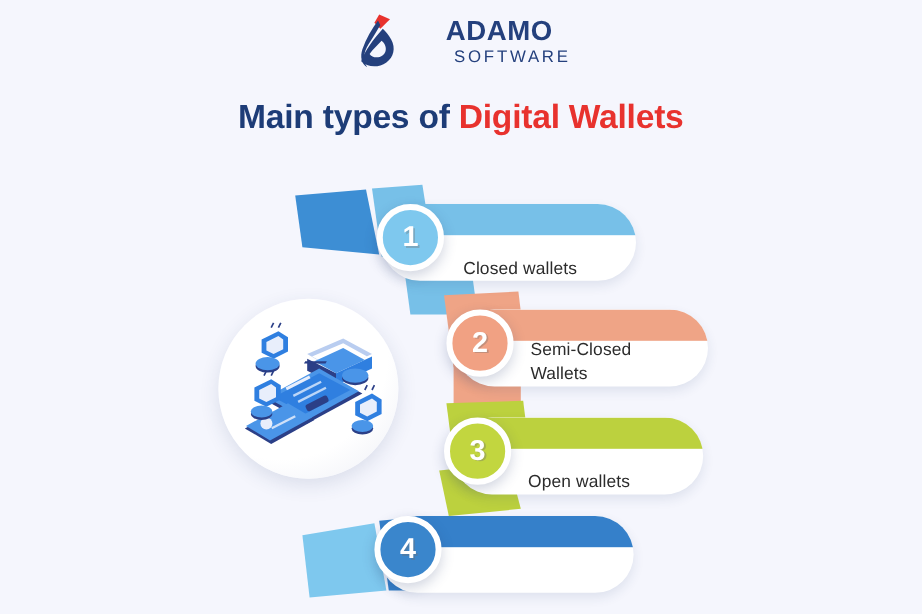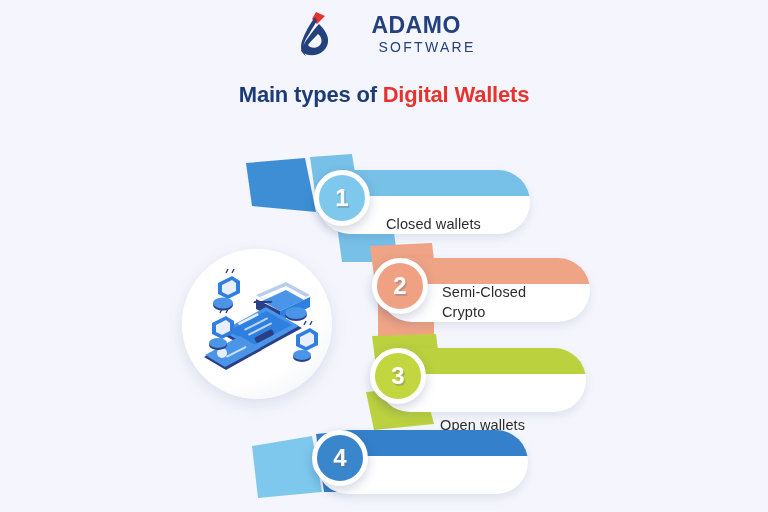--- a/index.html
+++ b/index.html
@@ -26,21 +26,21 @@
   }
   #logo-sub {
     font-size: 14px; font-weight: 400; letter-spacing: 2.3px;
     color: #24407d; margin-top: 3px; margin-left: 32px;
   }
 
   
   #title {
     position: absolute; left: 0; right: 0; top: 82px;
     text-align: center;
-    font-size: 22px; font-weight: 700; letter-spacing: -0.2px;
+    font-size: 28px; font-weight: 700; letter-spacing: -0.2px;
     white-space: nowrap;
   }
   #title .t-main { color: #1d3c77; }
   #title .t-accent { color: #e8322e; }
 
   
   #stage { position: absolute; left: 0; top: 0; width: 768px; height: 512px; }
 
   
   #medallion {
@@ -191,32 +191,32 @@
       <span>1</span>
     </div>
   </div>
 
   <div class="row" id="row-2" style="left:380px; top:258px; width:210px;">
     <div class="band" id="band-2" style="width:210px;">
       <div class="stripe" id="stripe-2" style="background: rgb(239, 164, 134);"></div>
     </div>
     <div class="label" style="left:62px; width:146px;">
       <span>Semi-Closed</span>
-      <span>Crypto</span>
+      <span>Wallets</span>
     </div>
     <div class="circle" id="circle-2" style="left: -8px; background: rgb(241, 161, 131);">
       <span>2</span>
     </div>
   </div>
 
   <div class="row" id="row-3" style="left:378px; top:348px; width:208px;">
     <div class="band" id="band-3" style="width:208px;">
       <div class="stripe" id="stripe-3" style="background: rgb(188, 209, 62);"></div>
     </div>
-    <div class="label" style="left:62px; width:142px;margin-top:23px;">
+    <div class="label" style="left:62px; width:142px;">
       <span>Open wallets</span>
     </div>
     <div class="circle" id="circle-3" style="left: -8px; background: rgb(194, 214, 63);">
       <span>3</span>
     </div>
   </div>
 
   <div class="row" id="row-4" style="left:316px; top:430px; width:212px;">
     <div class="band" id="band-4" style="width:212px;">
       <div class="stripe" id="stripe-4" style="background: rgb(53, 128, 202);"></div>

